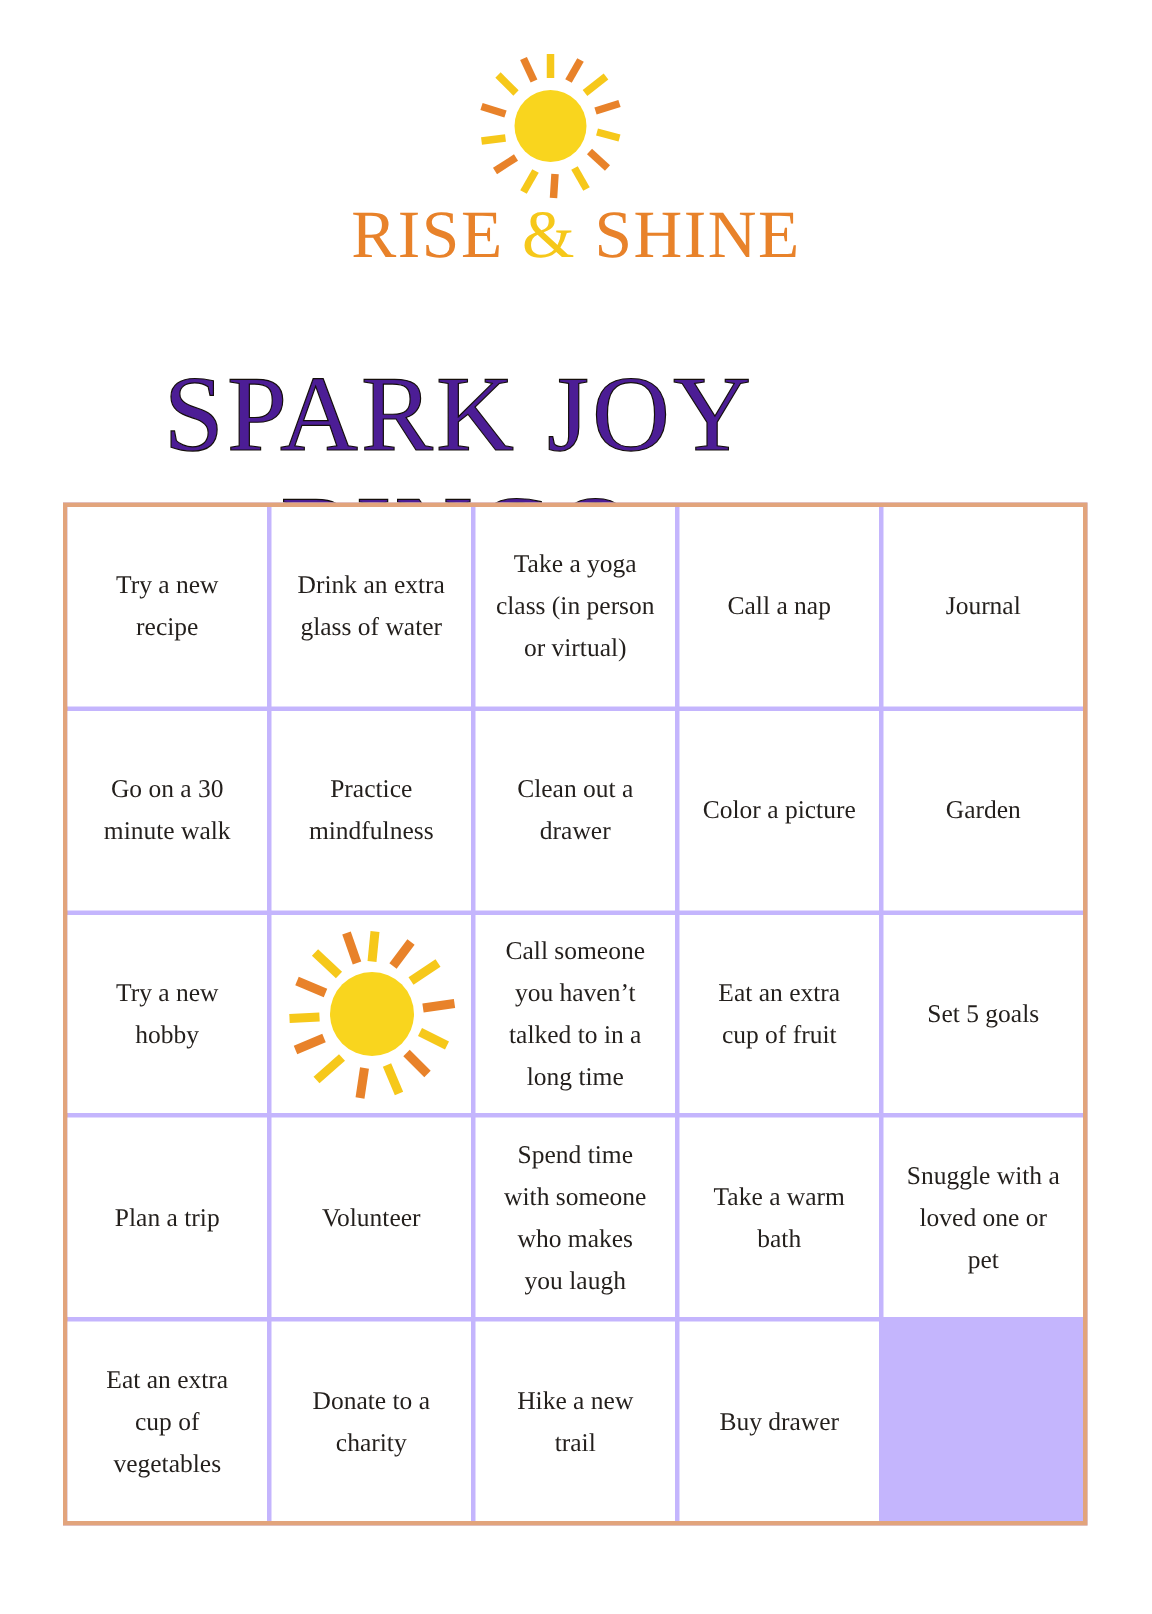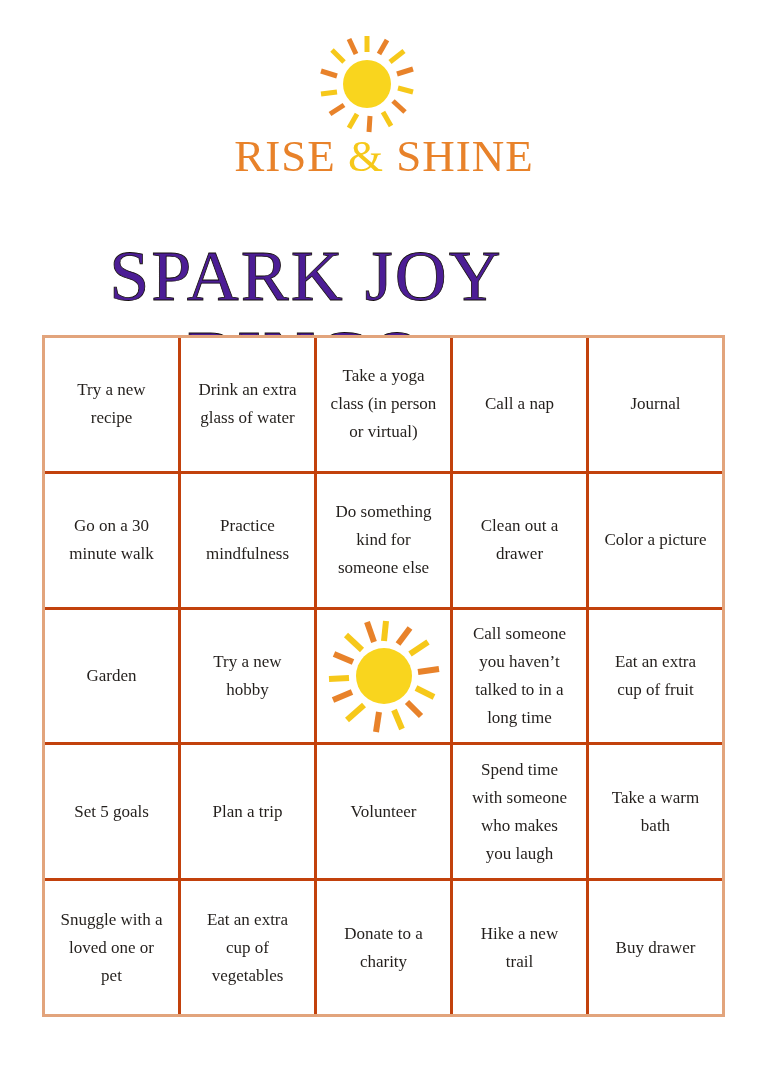--- a/index.html
+++ b/index.html
@@ -2,21 +2,21 @@
 <html><head>
 <meta charset="utf-8">
 <style>
   html, body { margin: 0; padding: 0; background: #ffffff; }
   body { width: 768px; height: 1076px; position: relative; overflow: hidden; font-family: "DejaVu Serif", serif; }
   .logo-sun { position: absolute; left: 317px; top: 32px; width: 100px; height: 104px; }
   .logo-text { position: absolute; left: 0; width: 768px; top: 128px; text-align: center; font-family: "Liberation Serif", serif; font-size: 45px; letter-spacing: 1px; color: #E8822A; line-height: 56px; }
   .logo-text .amp { color: #F6C81A; }
   .title { position: absolute; left: 0; width: 612px; top: 236px; text-align: center; font-family: "Liberation Serif", serif; font-size: 72px; color: #4c1d95; letter-spacing: 2px; line-height: 80px; -webkit-text-stroke: 0.8px #140E0A; }
   .grid { position: absolute; left: 42px; top: 335px; width: 683px; height: 682px; box-sizing: border-box;
-          border: 3px solid #E2A47C; display: grid; grid-template-columns: repeat(5, 1fr); grid-template-rows: repeat(5, 1fr); background: #c2410c; gap: 3px; }
+          border: 3px solid #E2A47C; display: grid; grid-template-columns: repeat(5, 1fr); grid-template-rows: repeat(5, 1fr); background: #c4b5fd; gap: 3px; }
   .cell { background: #fff; display: flex; align-items: center; justify-content: center; text-align: center;
           font-family: "Liberation Serif", serif; font-size: 17px; line-height: 28px; color: #231F1C; padding: 0 6px; box-sizing: border-box; }
   .cell span { display: block; white-space: pre-line; }
   .cell.free svg { width: 120px; height: 120px; }
 </style>
 </head>
 <body>
 
 <svg class="logo-sun" viewBox="-50 -52 100 104">
   <g stroke-linecap="butt" stroke-width="5">
@@ -63,25 +63,20 @@
       <span>Journal</span>
     </div>
 
   <div class="cell">
       <span>Go on a 30
 minute walk</span>
     </div>
   <div class="cell">
       <span>Practice
 mindfulness</span>
-    </div>
-  <div class="cell">
-      <span>Do something
-kind for
-someone else</span>
     </div>
   <div class="cell">
       <span>Clean out a
 drawer</span>
     </div>
   <div class="cell">
       <span>Color a picture</span>
     </div>
 
   <div class="cell">

